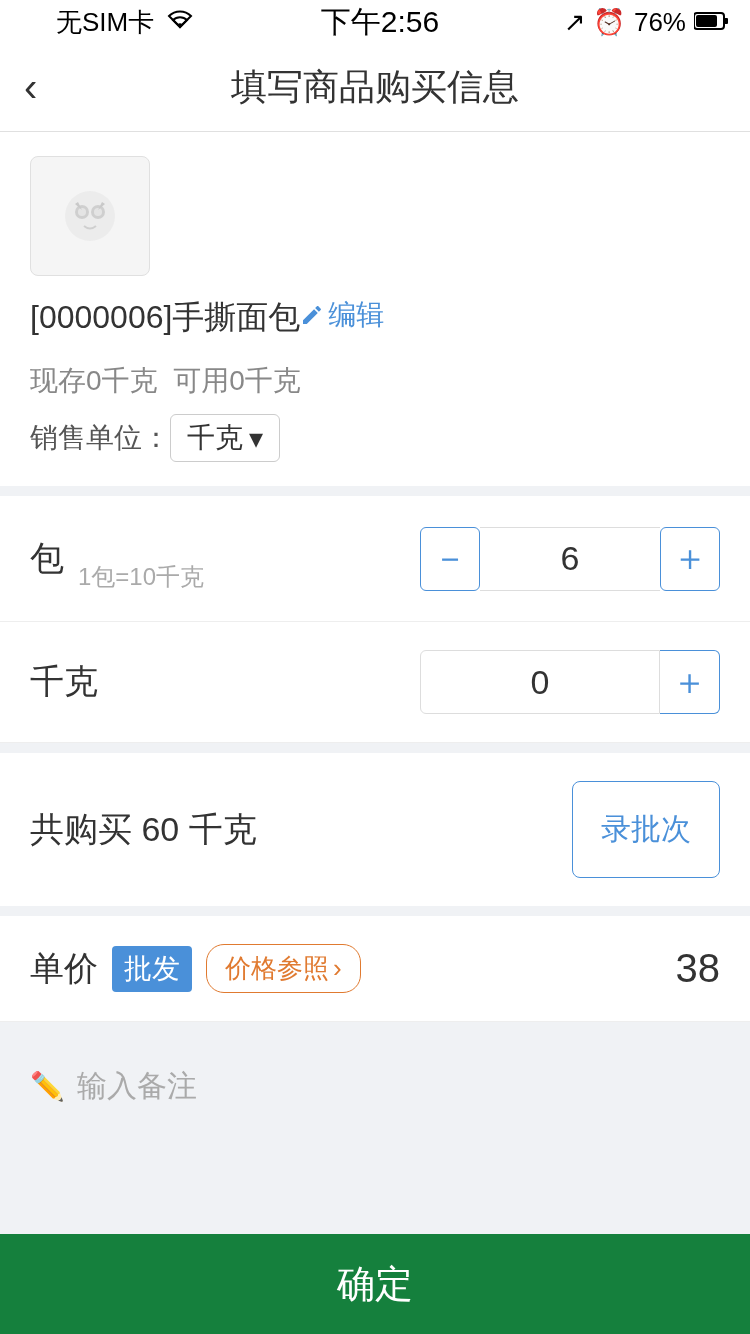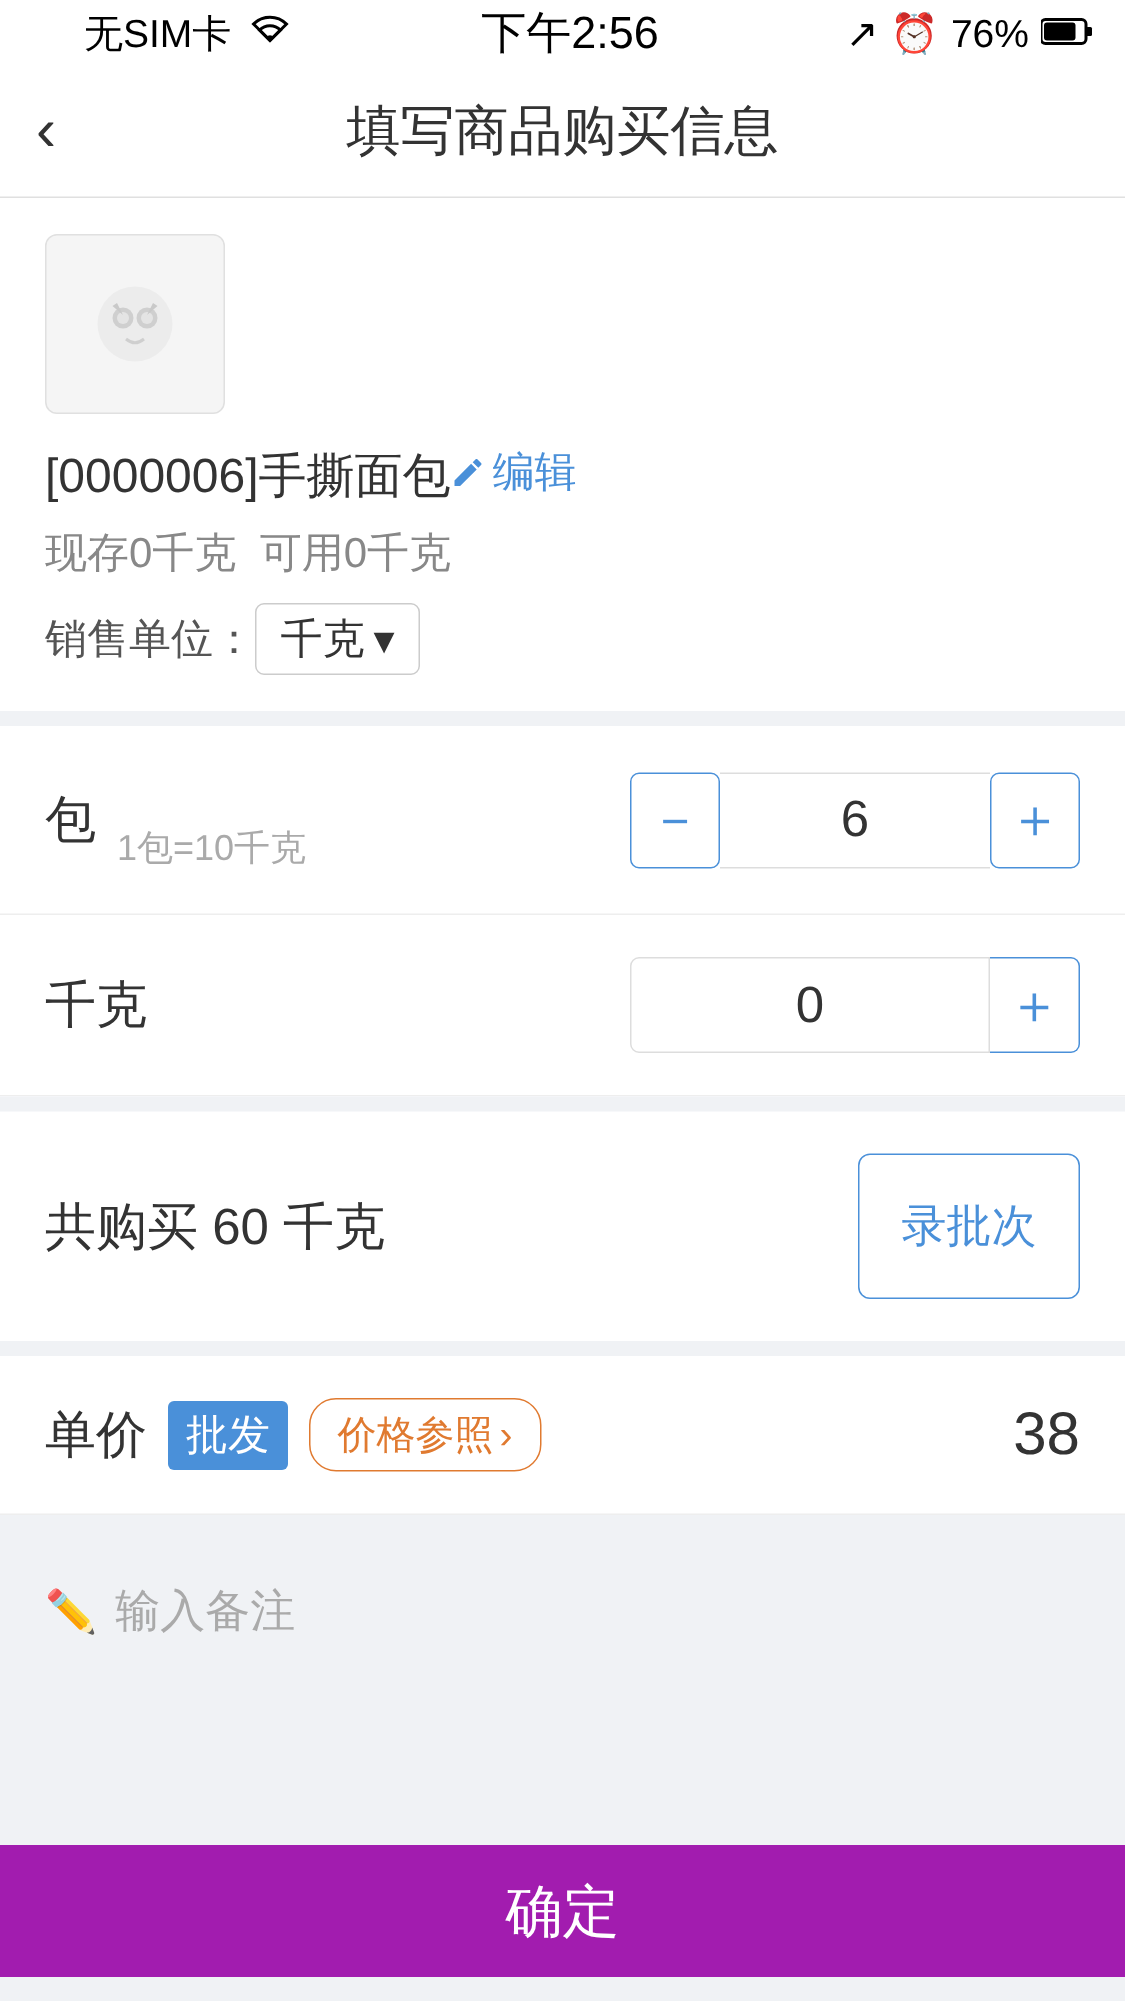--- a/index.html
+++ b/index.html
@@ -108,21 +108,21 @@
       color: #4a90d9;
       font-size: 28px;
       display: flex;
       align-items: center;
       gap: 4px;
       cursor: pointer;
     }
     .product-stock {
       color: #888;
       font-size: 28px;
-      margin-top: 10px;
+      margin-top: 22px;
     }
     .product-unit-row {
       display: flex;
       align-items: center;
       margin-top: 14px;
       font-size: 28px;
       color: #555;
     }
     .unit-select {
       border: 1px solid #ccc;
@@ -322,28 +322,28 @@
     
     .empty-space {
       flex: 1;
       background: #f0f2f5;
       min-height: 300px;
     }
 
     
     .confirm-bar {
       width: 100%;
-      height: 88px;
-      background: #a21caf;
+      height: 100px;
+      background: #15803d;
       display: flex;
       align-items: center;
       justify-content: center;
       cursor: pointer;
       position: fixed;
-      bottom: 16px;
+      bottom: 0;
       left: 0;
     }
     .confirm-text {
       font-size: 38px;
       color: #fff;
       font-weight: 500;
     }
 
     .page-content {
       padding-bottom: 100px;

